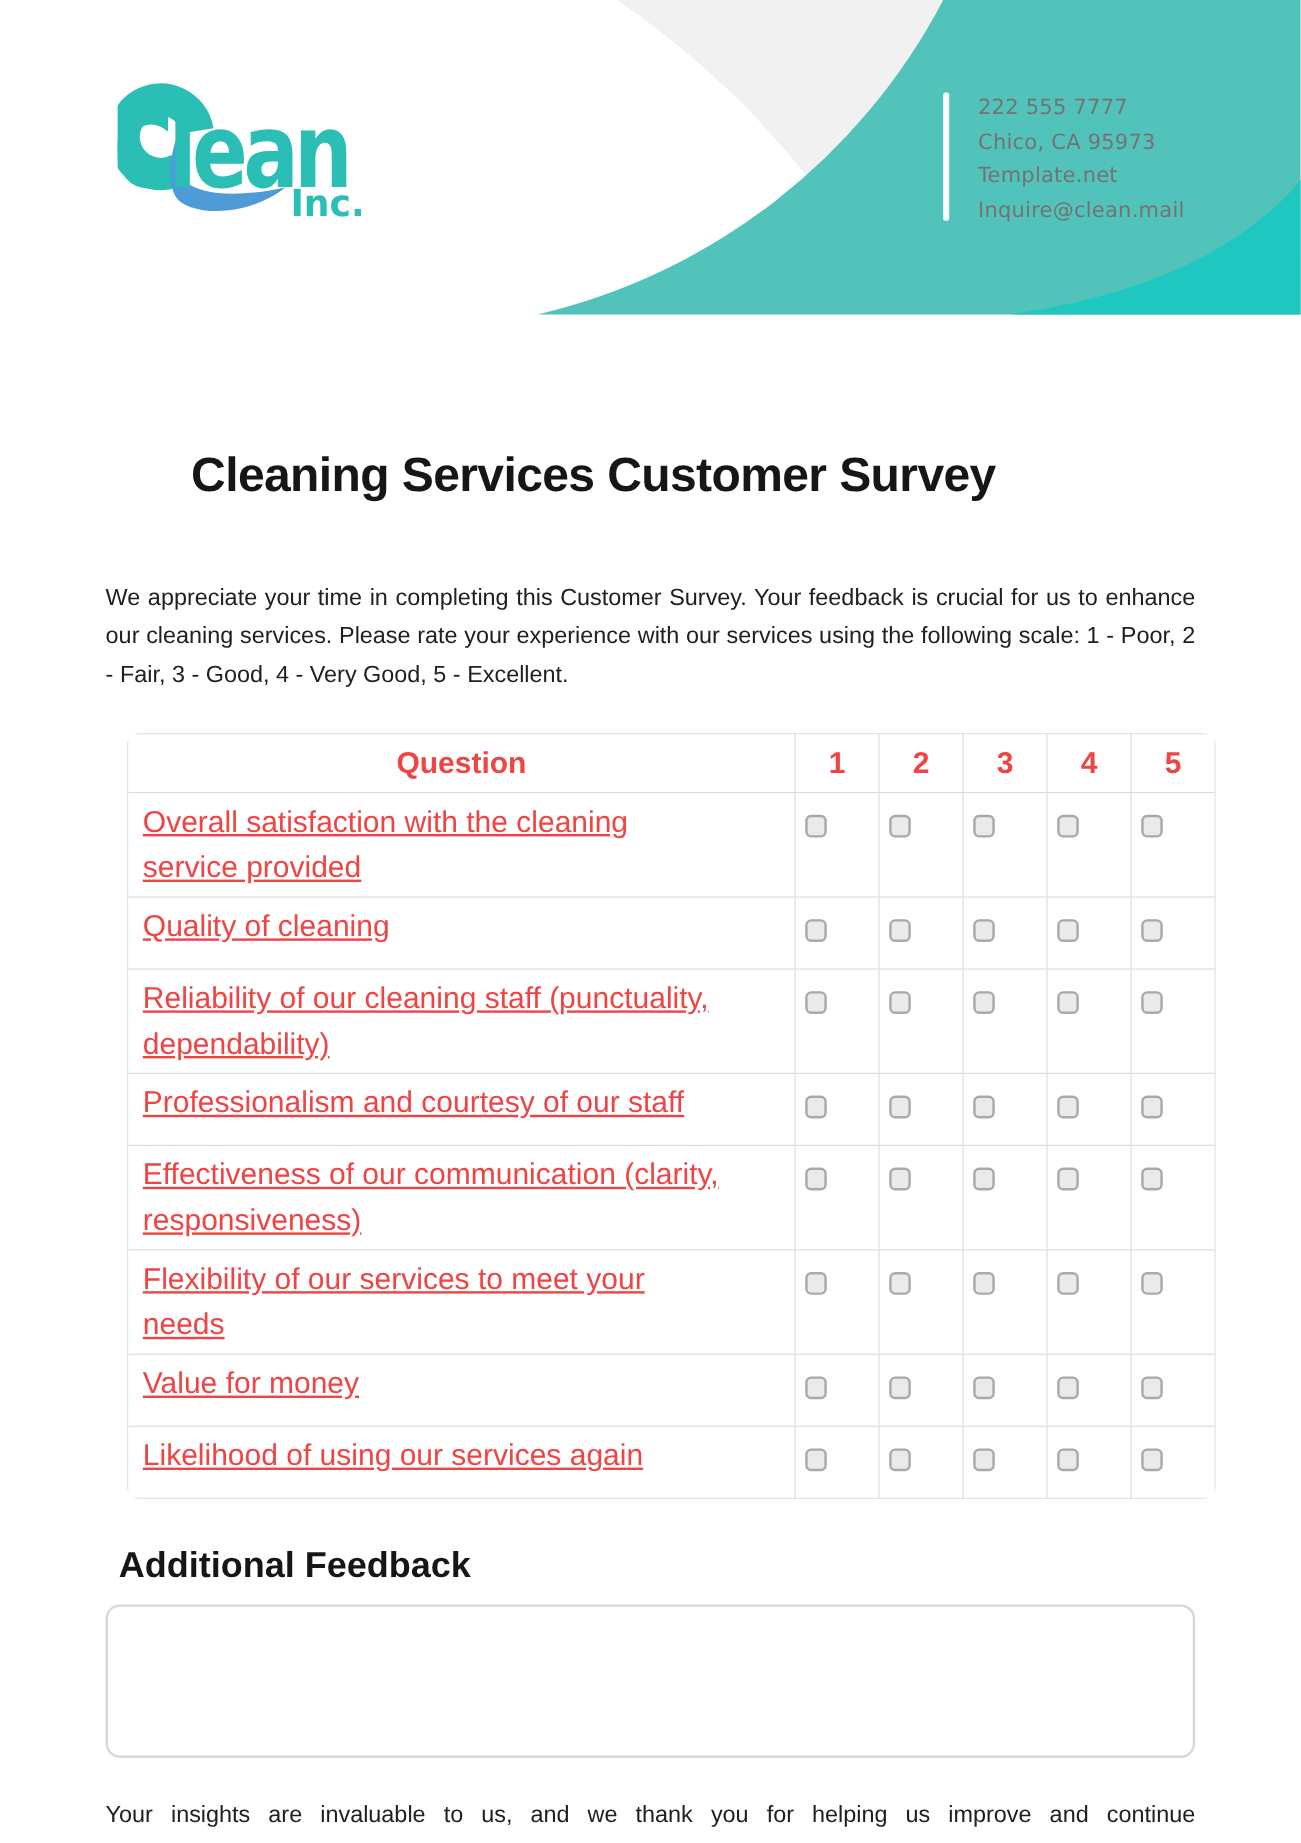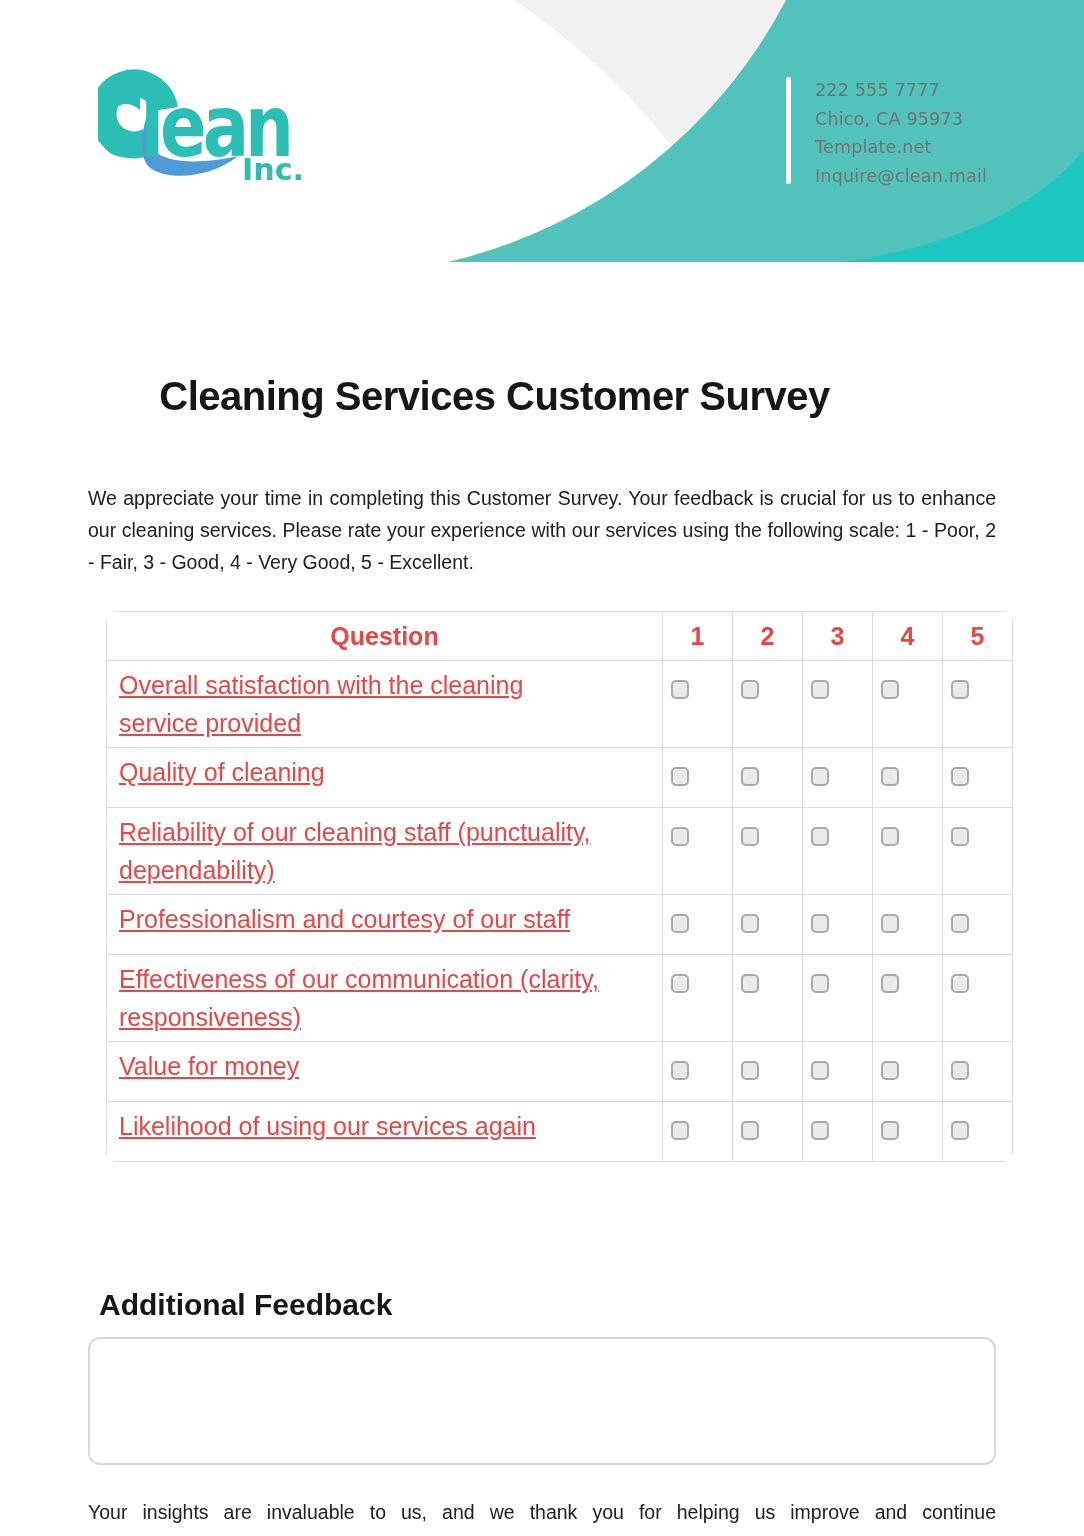--- a/index.html
+++ b/index.html
@@ -173,20 +173,28 @@
         </tr>
         <tr>
           <td class="q">Effectiveness of our communication (clarity, responsiveness)</td>
           <td class="r"><span class="checkbox"></span></td>
           <td class="r"><span class="checkbox"></span></td>
           <td class="r"><span class="checkbox"></span></td>
           <td class="r"><span class="checkbox"></span></td>
           <td class="r"><span class="checkbox"></span></td>
         </tr>
         <tr>
+          <td class="q">Flexibility of our services to meet your needs</td>
+          <td class="r"><span class="checkbox"></span></td>
+          <td class="r"><span class="checkbox"></span></td>
+          <td class="r"><span class="checkbox"></span></td>
+          <td class="r"><span class="checkbox"></span></td>
+          <td class="r"><span class="checkbox"></span></td>
+        </tr>
+        <tr>
           <td class="q">Value for money</td>
           <td class="r"><span class="checkbox"></span></td>
           <td class="r"><span class="checkbox"></span></td>
           <td class="r"><span class="checkbox"></span></td>
           <td class="r"><span class="checkbox"></span></td>
           <td class="r"><span class="checkbox"></span></td>
         </tr>
         <tr>
           <td class="q">Likelihood of using our services again</td>
           <td class="r"><span class="checkbox"></span></td>

